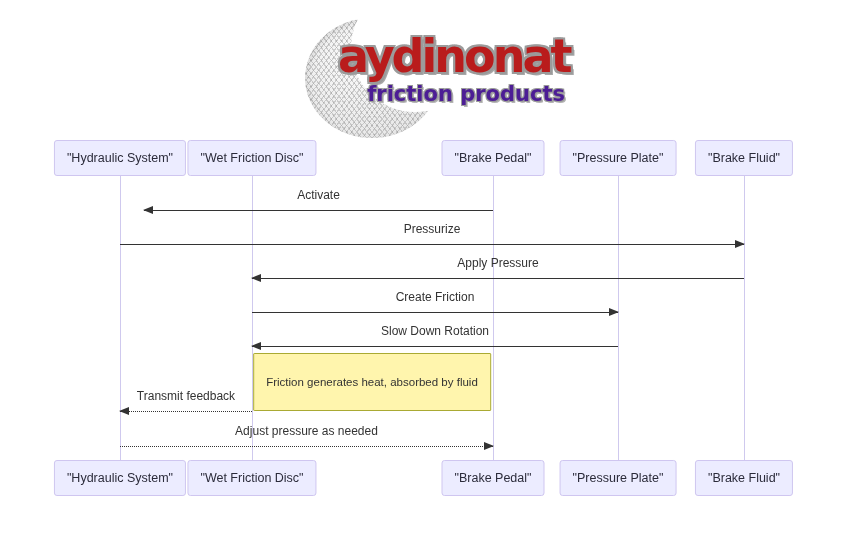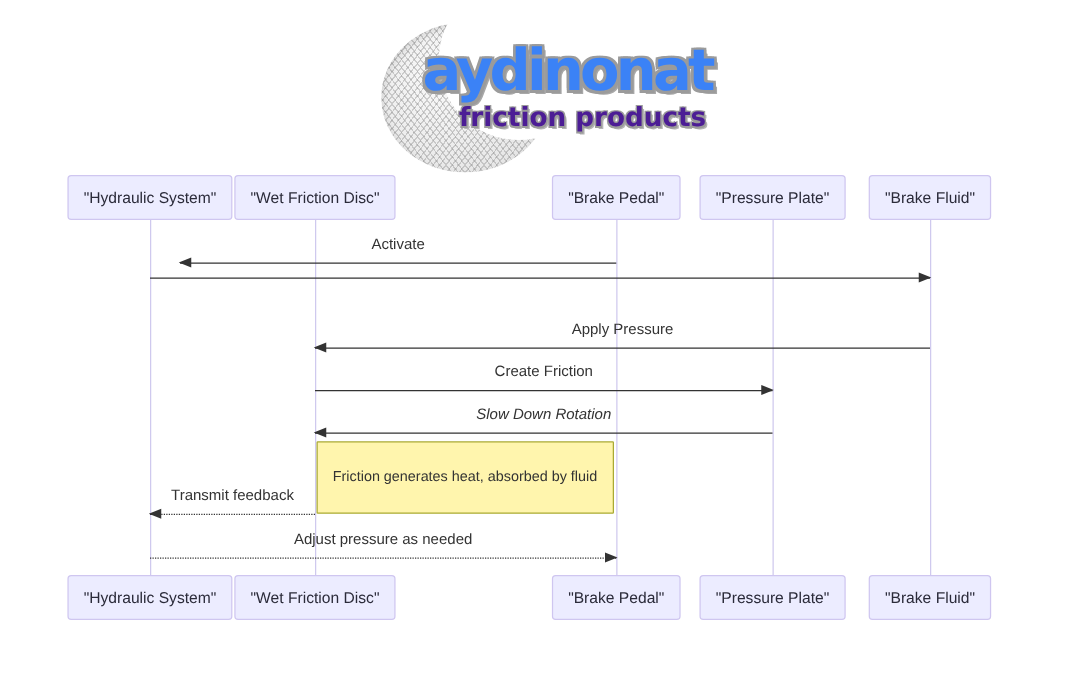--- a/index.html
+++ b/index.html
@@ -20,21 +20,21 @@
     box-shadow: inset 2px 2px 6px rgba(0,0,0,.10);
   }
   .moon-cut {
     position:absolute; left:351px; top:-16px; width:128px; height:128px;
     border-radius:50%; background:#ffffff; z-index:2;
   }
   .brand {
     position:absolute; left:338px; top:33px; z-index:3;
     font-family:"DejaVu Sans", sans-serif;
     font-weight:bold; font-size:46px; letter-spacing:-3px; line-height:1;
-    color:#3b82f6;
+    color:#b91c1c;
     text-shadow:
       -2px -2px 0 #9b9b9b, 2px -2px 0 #9b9b9b, -2px 2px 0 #9b9b9b, 2px 2px 0 #9b9b9b,
       -2px 0 0 #9b9b9b, 2px 0 0 #9b9b9b, 0 -2px 0 #9b9b9b, 0 2px 0 #9b9b9b,
       3px 3px 0 #a8a8a8;
   }
   .tagline {
     position:absolute; left:345px; top:84px; width:220px; z-index:3;
     text-align:right; font-family:"DejaVu Sans", sans-serif;
     font-weight:bold; font-size:21px; line-height:1; letter-spacing:0;
     color:#4c1d95;
@@ -89,40 +89,41 @@
   <div class="actor" style="left:744px; top:140px;">"Brake Fluid"</div>
 
   <div class="msg" style="left:120px; top:188px; width:373px;padding-left:24px;">
     <span class="lbl">Activate</span>
     <div class="line">
         <span class="ah ah-left"></span>
       </div>
   </div>
 
   <div class="msg" style="left:120px; top:222px; width:624px;">
+    <span class="lbl">Pressurize</span>
     <div class="line">
         <span class="ah ah-right"></span>
       </div>
   </div>
 
   <div class="msg" style="left:252px; top:256px; width:492px;">
     <span class="lbl">Apply Pressure</span>
     <div class="line">
         <span class="ah ah-left"></span>
       </div>
   </div>
 
   <div class="msg" style="left:252px; top:290px; width:366px;">
     <span class="lbl">Create Friction</span>
     <div class="line">
         <span class="ah ah-right"></span>
       </div>
   </div>
 
-  <div class="msg" style="left:252px; top:324px; width:366px;font-style:italic;">
+  <div class="msg" style="left:252px; top:324px; width:366px;">
     <span class="lbl">Slow Down Rotation</span>
     <div class="line">
         <span class="ah ah-left"></span>
       </div>
   </div>
 
   <div class="note">Friction generates heat, absorbed by fluid</div>
 
   <div class="msg dotted" style="left:120px; top:389px; width:132px;">
     <span class="lbl">Transmit feedback</span>

